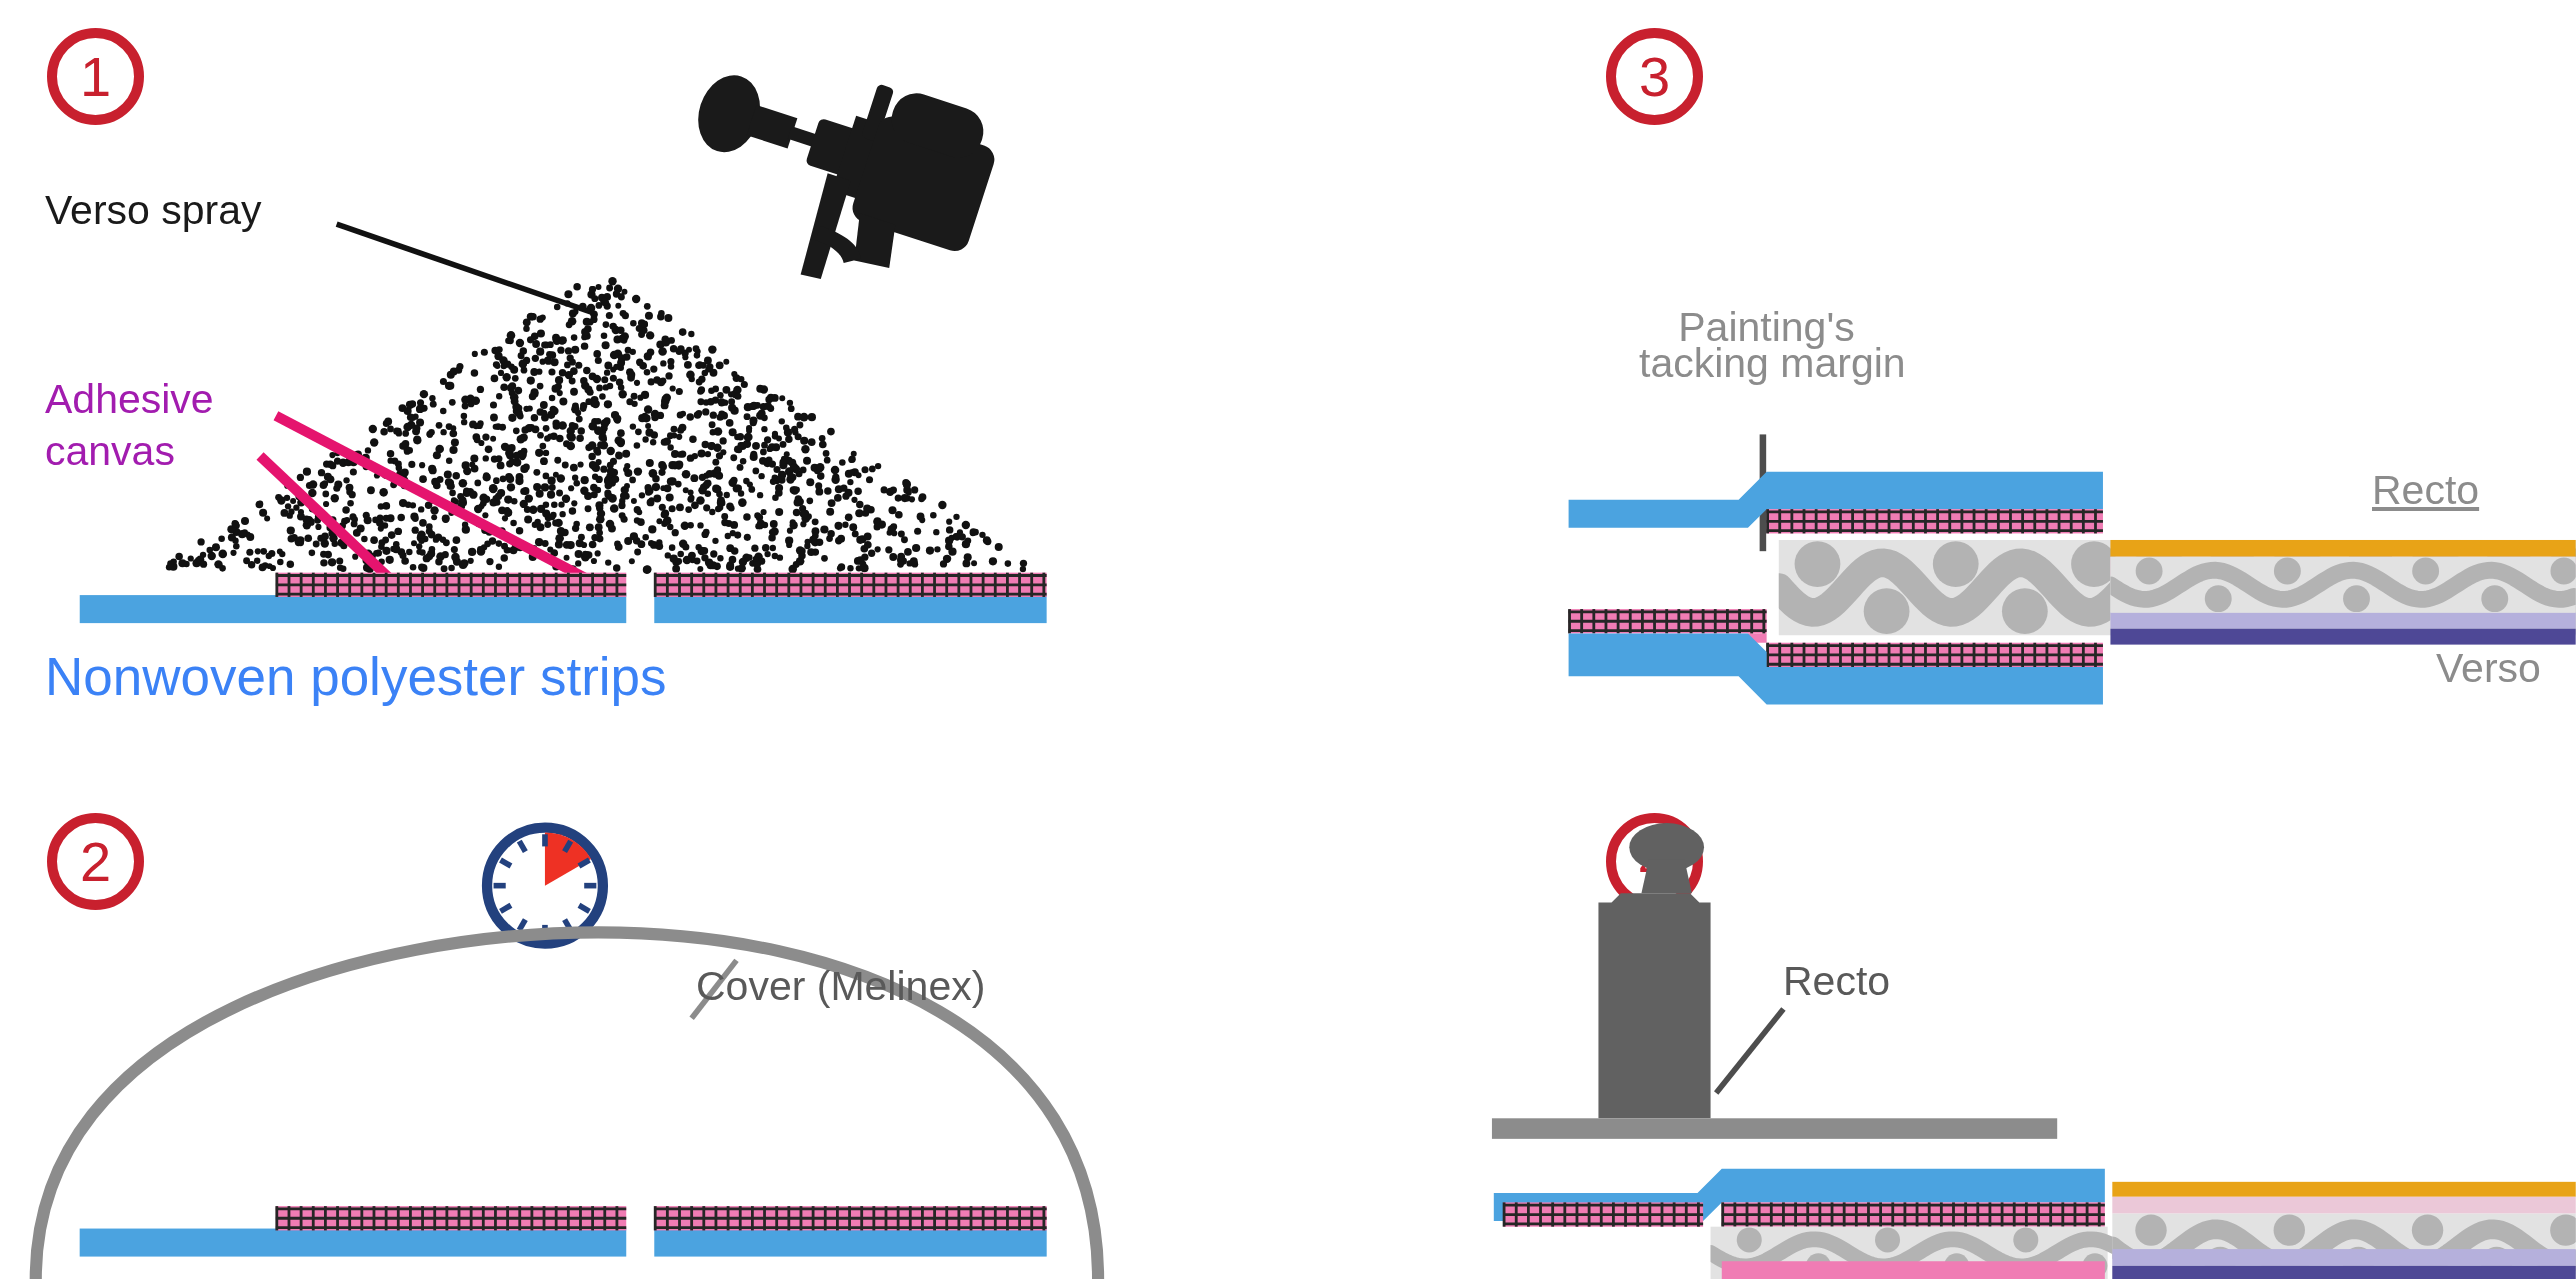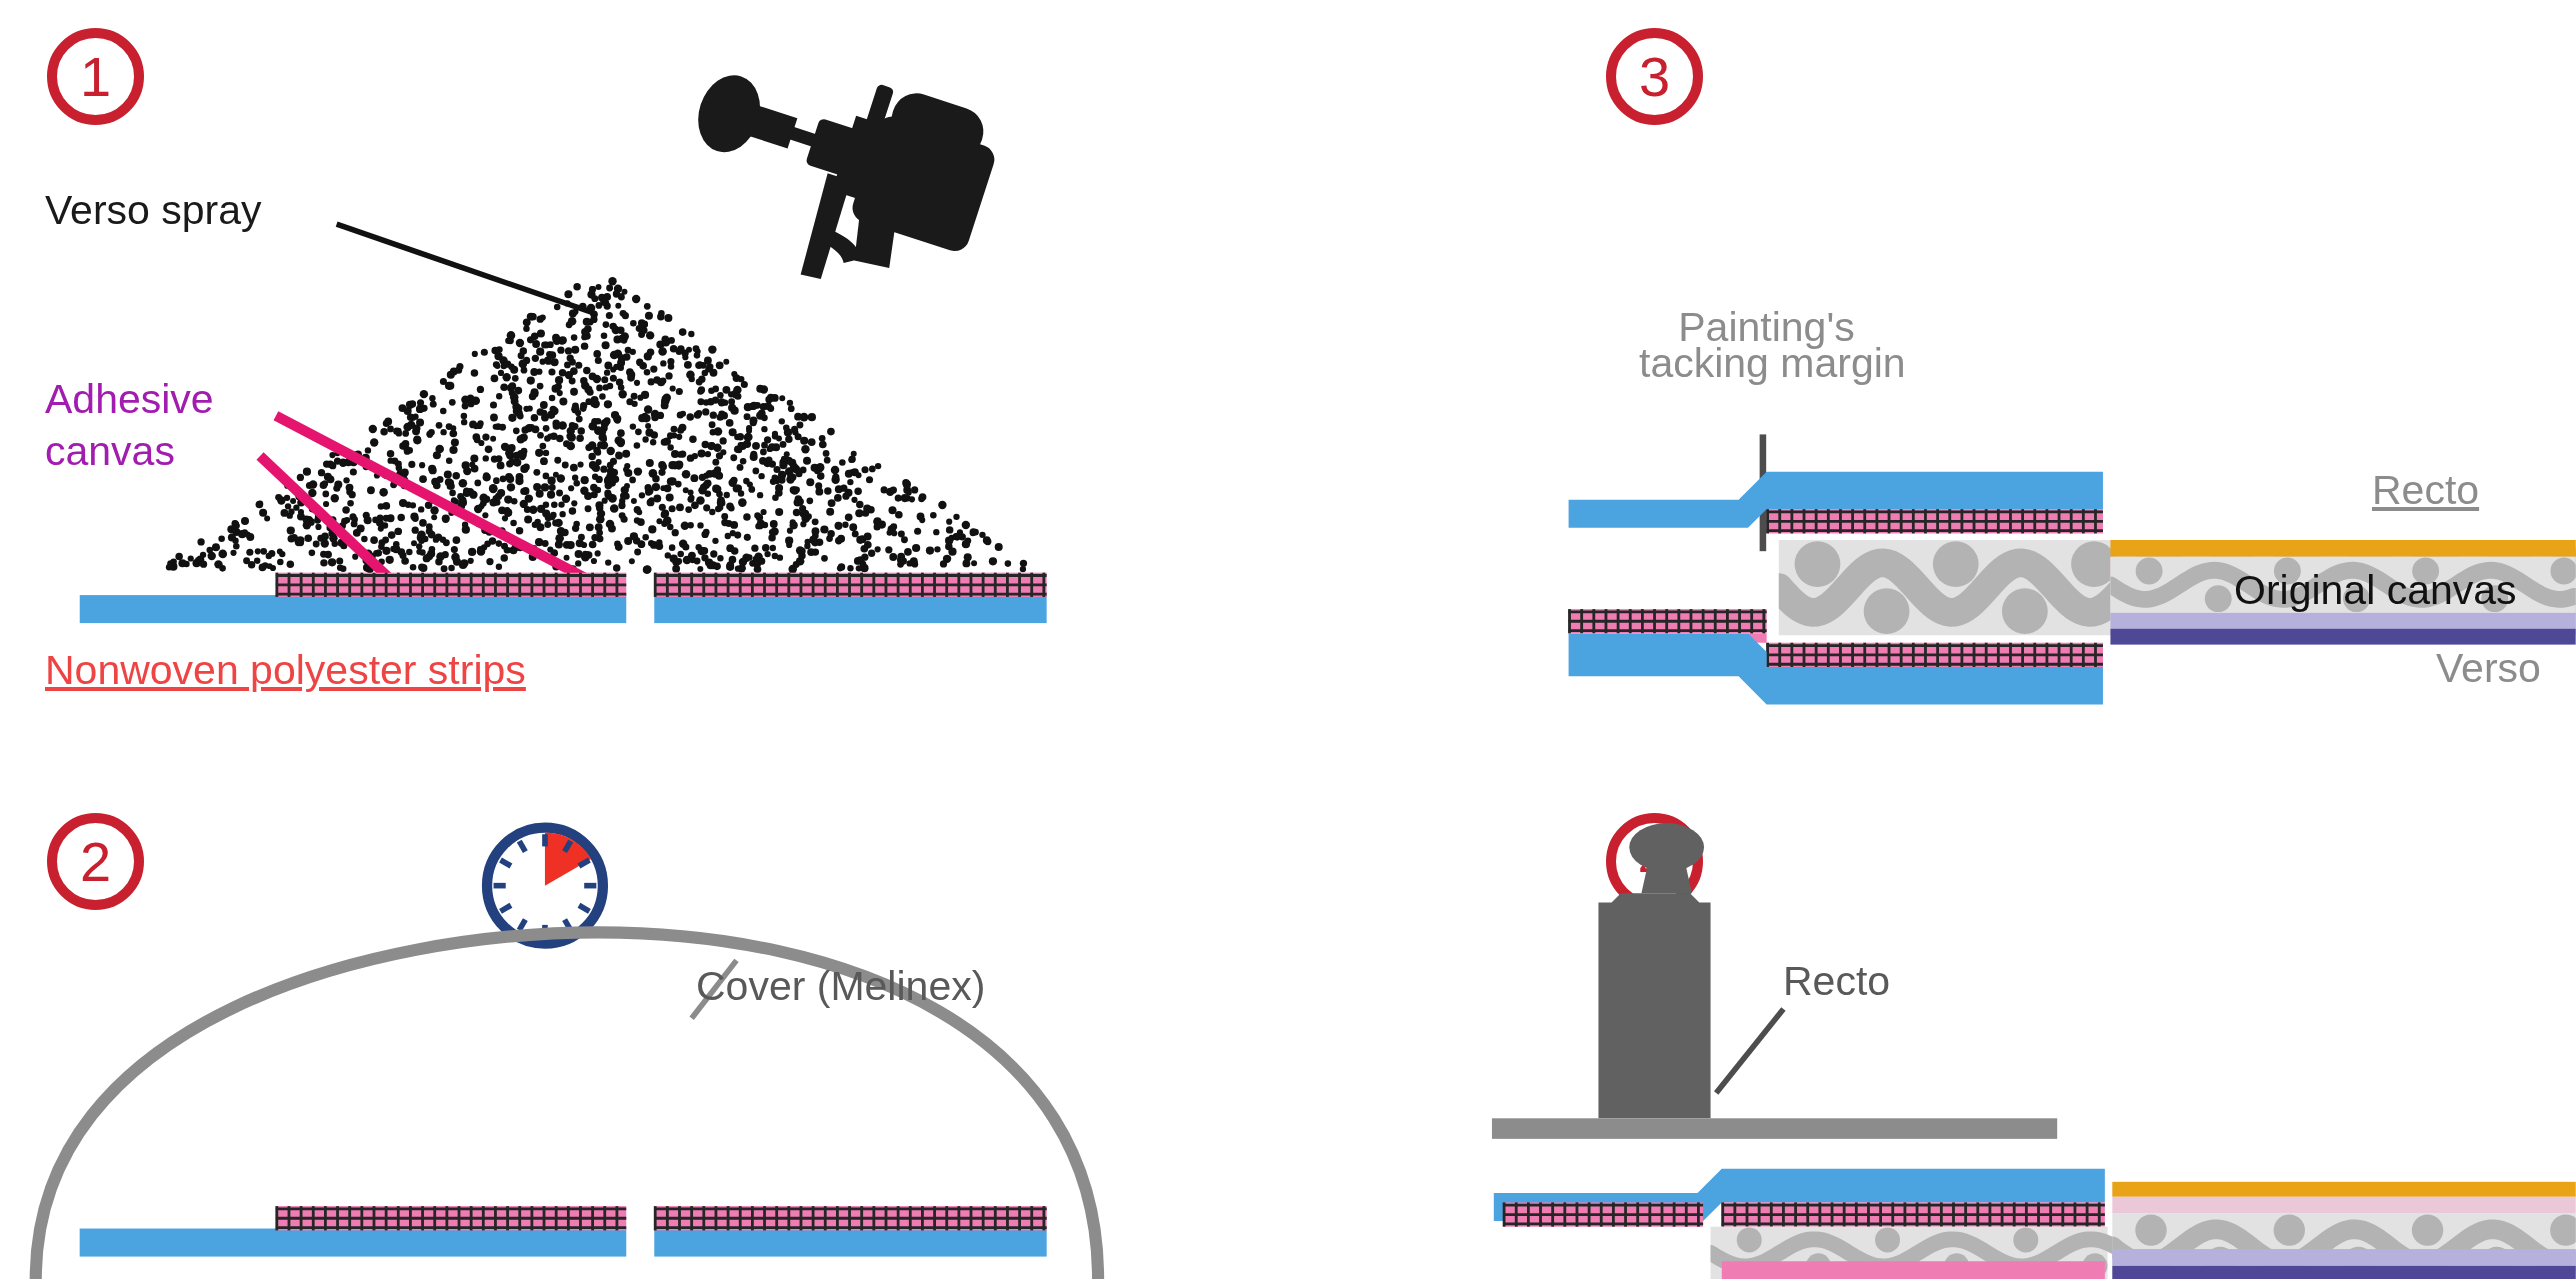--- a/index.html
+++ b/index.html
@@ -6,21 +6,21 @@
   body{width:2576px;height:1280px;position:relative;overflow:hidden;
        font-family:"Liberation Sans","DejaVu Sans",sans-serif;}
   .panel{position:absolute;}
   .step-badge{position:absolute;width:97px;height:97px;border-radius:50%;
        border:10.3px solid #c8202e;box-sizing:border-box;
        display:flex;align-items:center;justify-content:center;
        color:#c8202e;font-size:56px;line-height:1;font-weight:400;}
   .lbl{position:absolute;white-space:pre;line-height:1.14;}
   .lbl-black{color:#1a1a1a;font-size:41px;}
   .lbl-pink{color:#a21caf;font-size:41px;}
-  .lbl-blue{color:#ef4444;font-size:41px;text-decoration:underline;}
+  .lbl-blue{color:#3b82f6;font-size:53px;}
   .lbl-gray{color:#8c8c8c;font-size:41px;}
   .lbl-dgray{color:#595959;font-size:41px;}
   .lbl-oncanvas{color:#111111;font-size:41px;}
   svg{position:absolute;top:0;left:0;overflow:visible;}
 </style>
 </head>
 <body>
 
 <div class="panel" style="left:0;top:0;width:1288px;height:710px;">
 
@@ -1886,21 +1886,20 @@
             <path d="M880,626 L880.0,626.0 L884.0,628.6 L888.0,631.2 L892.0,633.6 L896.0,635.8 L900.0,637.7 L904.0,639.3 L908.0,640.5 L912.0,641.2 L916.0,641.6 L920.0,641.5 L924.0,640.9 L928.0,639.9 L932.0,638.5 L936.0,636.8 L940.0,634.7 L944.0,632.4 L948.0,629.9 L952.0,627.3 L956.0,624.7 L960.0,622.1 L964.0,619.6 L968.0,617.3 L972.0,615.2 L976.0,613.5 L980.0,612.1 L984.0,611.1 L988.0,610.5 L992.0,610.4 L996.0,610.8 L1000.0,611.5 L1004.0,612.7 L1008.0,614.3 L1012.0,616.2 L1016.0,618.4 L1020.0,620.8 L1024.0,623.4 L1028.0,626.0 L1032.0,628.6 L1036.0,631.2 L1040.0,633.6 L1044.0,635.8 L1048.0,637.7 L1052.0,639.3 L1056.0,640.5 L1060.0,641.2 L1064.0,641.6 L1068.0,641.5 L1072.0,640.9 L1076.0,639.9 L1080.0,638.5 L1084.0,636.8 L1088.0,634.7 L1092.0,632.4 L1096.0,629.9 L1100.0,627.3 L1104.0,624.7 L1108.0,622.1 L1112.0,619.6 L1116.0,617.3 L1120.0,615.2 L1124.0,613.5 L1128.0,612.1 L1132.0,611.1 L1136.0,610.5 L1140.0,610.4 L1144.0,610.8 L1148.0,611.5 L1152.0,612.7 L1156.0,614.3 L1160.0,616.2 L1164.0,618.4 L1168.0,620.8 L1172.0,623.4 L1176.0,626.0 L1180.0,628.6 L1184.0,631.2 L1188.0,633.6 L1192.0,635.8 L1196.0,637.7 L1200.0,639.3 L1204.0,640.5 L1208.0,641.2 L1212.0,641.6 L1216.0,641.5 L1220.0,640.9 L1224.0,639.9 L1228.0,638.5 L1232.0,636.8 L1236.0,634.7 L1240.0,632.4 L1244.0,629.9 L1248.0,627.3 L1252.0,624.7 L1256.0,622.1 L1260.0,619.6 L1264.0,617.3 L1268.0,615.2 L1272.0,613.5 L1276.0,612.1 L1280.0,611.1 L1284.0,610.5 L1288.0,610.4 L1292.0,610.8 L1296.0,611.5 L1300.0,612.7 L1304.0,614.3 L1308.0,616.2 L1312.0,618.4 L1316.0,620.8 L1320.0,623.4 L1324.0,626.0 L1328.0,628.6 L1332.0,631.2 L1336.0,633.6 L1340.0,635.8 L1344.0,637.7 L1348.0,639.3 L1352.0,640.5 L1356.0,641.2 L1360.0,641.6 L1364.0,641.5 L1368.0,640.9 L1372.0,639.9 L1376.0,638.5" fill="none" stroke="#b3b3b3" stroke-width="18.0" stroke-linecap="round"></path>
           </g>
         </g>
       </g>
   </svg>
 
   <div class="lbl lbl-gray" style="left:371px;top:304px;text-align:center;width:215px;">Painting's</div>
   <div class="lbl lbl-gray" style="left:351px;top:340px;text-align:center;width:257px;">tacking margin</div>
 
   <div class="lbl lbl-gray" style="left:1084px;top:467px;text-decoration:underline;">Recto</div>
-  <div class="lbl lbl-oncanvas" style="left:946px;top:567px;">Original canvas</div>
   <div class="lbl lbl-gray" style="left:1148px;top:645px;">Verso</div>
 </div>
 
 <div class="panel" style="left:1288px;top:710px;width:1288px;height:569px;">
 
   <div class="step-badge" style="left:318px;top:103px;">4</div>
 
   <svg width="1288" height="569" viewBox="0 0 1378 609">
 
     <g fill="#616161">

